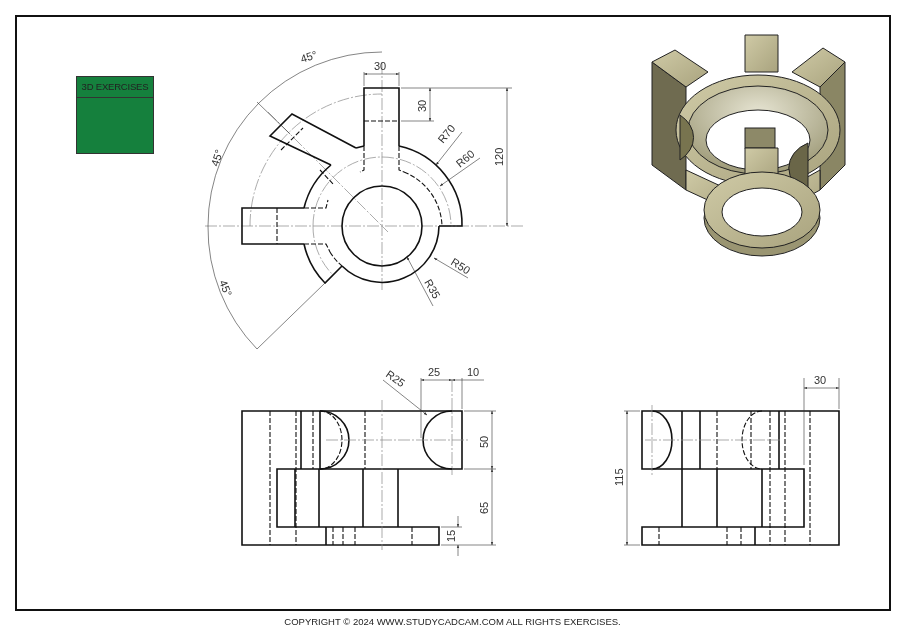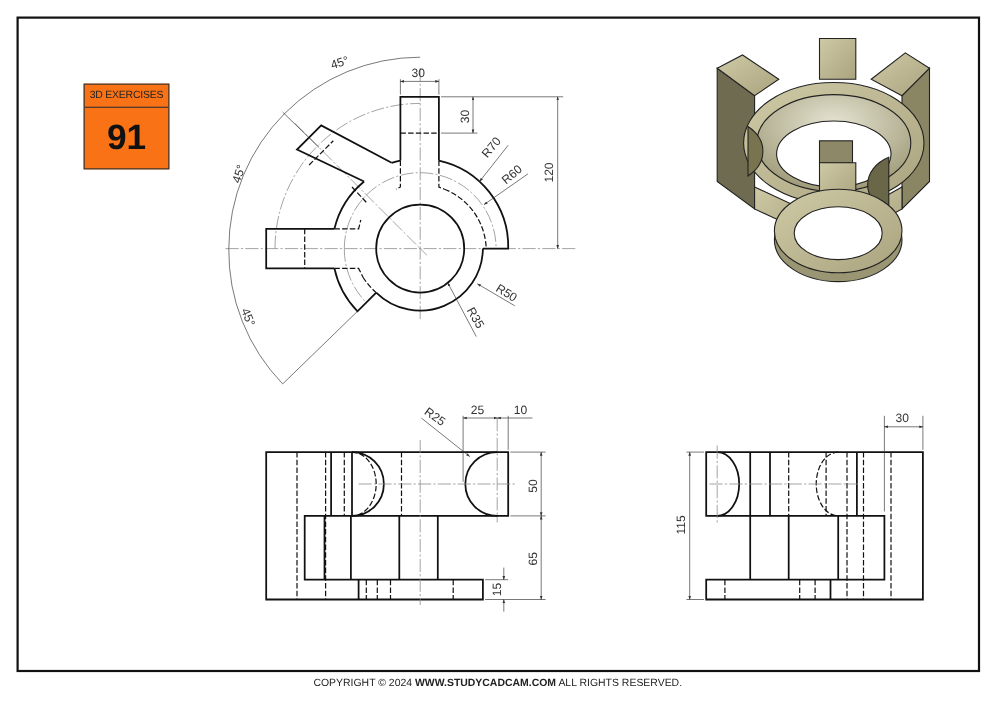--- a/index.html
+++ b/index.html
@@ -1,37 +1,36 @@
 <!DOCTYPE html>
 <html><head>
 <meta charset="utf-8">
 <style>
   html, body { margin:0; padding:0; background:#ffffff; }
   body { width:905px; height:640px; position:relative; overflow:hidden; font-family:"Liberation Sans", sans-serif; }
   #frame { position:absolute; left:15px; top:15px; width:872px; height:592px; border:2px solid #111; box-sizing:content-box; }
-  #badge { position:absolute; left:76px; top:76px; width:76px; height:76px; border:1px solid #333; background:#f97316; }
+  #badge { position:absolute; left:76px; top:76px; width:76px; height:76px; border:1px solid #333; background:#15803d; }
   #badge .hdr { height:20px; border-bottom:1px solid #333; font-size:9.5px; color:#222; text-align:center; line-height:20px; letter-spacing:-0.2px; }
   #badge .num { font-size:32px; font-weight:bold; text-align:center; line-height:52px; color:#111; }
   #footer { position:absolute; left:0; top:616px; width:905px; text-align:center; font-size:9.5px; color:#222; }
-  #footer b { font-weight:bold; }
+  #footer b { font-weight:normal; }
   svg { position:absolute; left:0; top:0; }
   .ln { stroke:#111; stroke-width:1.6; fill:none; }
   .thin { stroke:#333; stroke-width:0.6; fill:none; }
   .hid { stroke:#111; stroke-width:1.1; fill:none; stroke-dasharray:5 2; }
   .ctr { stroke:#888; stroke-width:0.7; fill:none; stroke-dasharray:12 2 2 2; }
   .dimtxt { font-family:"Liberation Sans", sans-serif; font-size:11px; fill:#333; }
 </style>
 </head>
 <body>
 
 <div id="frame"></div>
 
 <div id="badge">
   <div class="hdr">3D EXERCISES</div>
-  <div class="num">91</div>
 </div>
 
 <svg width="905" height="640" viewBox="0 0 905 640">
   <defs>
     <marker id="ar" markerWidth="6" markerHeight="6" refX="5.5" refY="3" orient="auto-start-reverse">
       <path d="M0,1 L6,3 L0,5 z" fill="#333"></path>
     </marker>
     <linearGradient id="g3d" x1="0" y1="0" x2="1" y2="1">
       <stop offset="0" stop-color="#cfcaa6"></stop>
       <stop offset="1" stop-color="#a9a37e"></stop>
@@ -211,13 +210,13 @@
 
     <path d="M 680 115 A 40 30 0 0 1 680 160 Z" fill="#78744f"></path>
     <path d="M 808 143 A 35 28 0 0 0 808 193 Z" fill="#6a6648"></path>
 
     <ellipse cx="762" cy="218" rx="58" ry="38" fill="#9a9572"></ellipse>
     <ellipse cx="762" cy="210" rx="58" ry="38" fill="url(#g3d)"></ellipse>
     <ellipse cx="762" cy="212" rx="40" ry="24" fill="#ffffff"></ellipse>
   </g>
 </svg>
 
-<div id="footer"><span>COPYRIGHT © 2024 </span><b>WWW.STUDYCADCAM.COM</b><span> ALL RIGHTS RESERVED.</span></div>
+<div id="footer"><span>COPYRIGHT © 2024 </span><b>WWW.STUDYCADCAM.COM</b><span> ALL RIGHTS EXERCISES.</span></div>
 
 </body></html>

